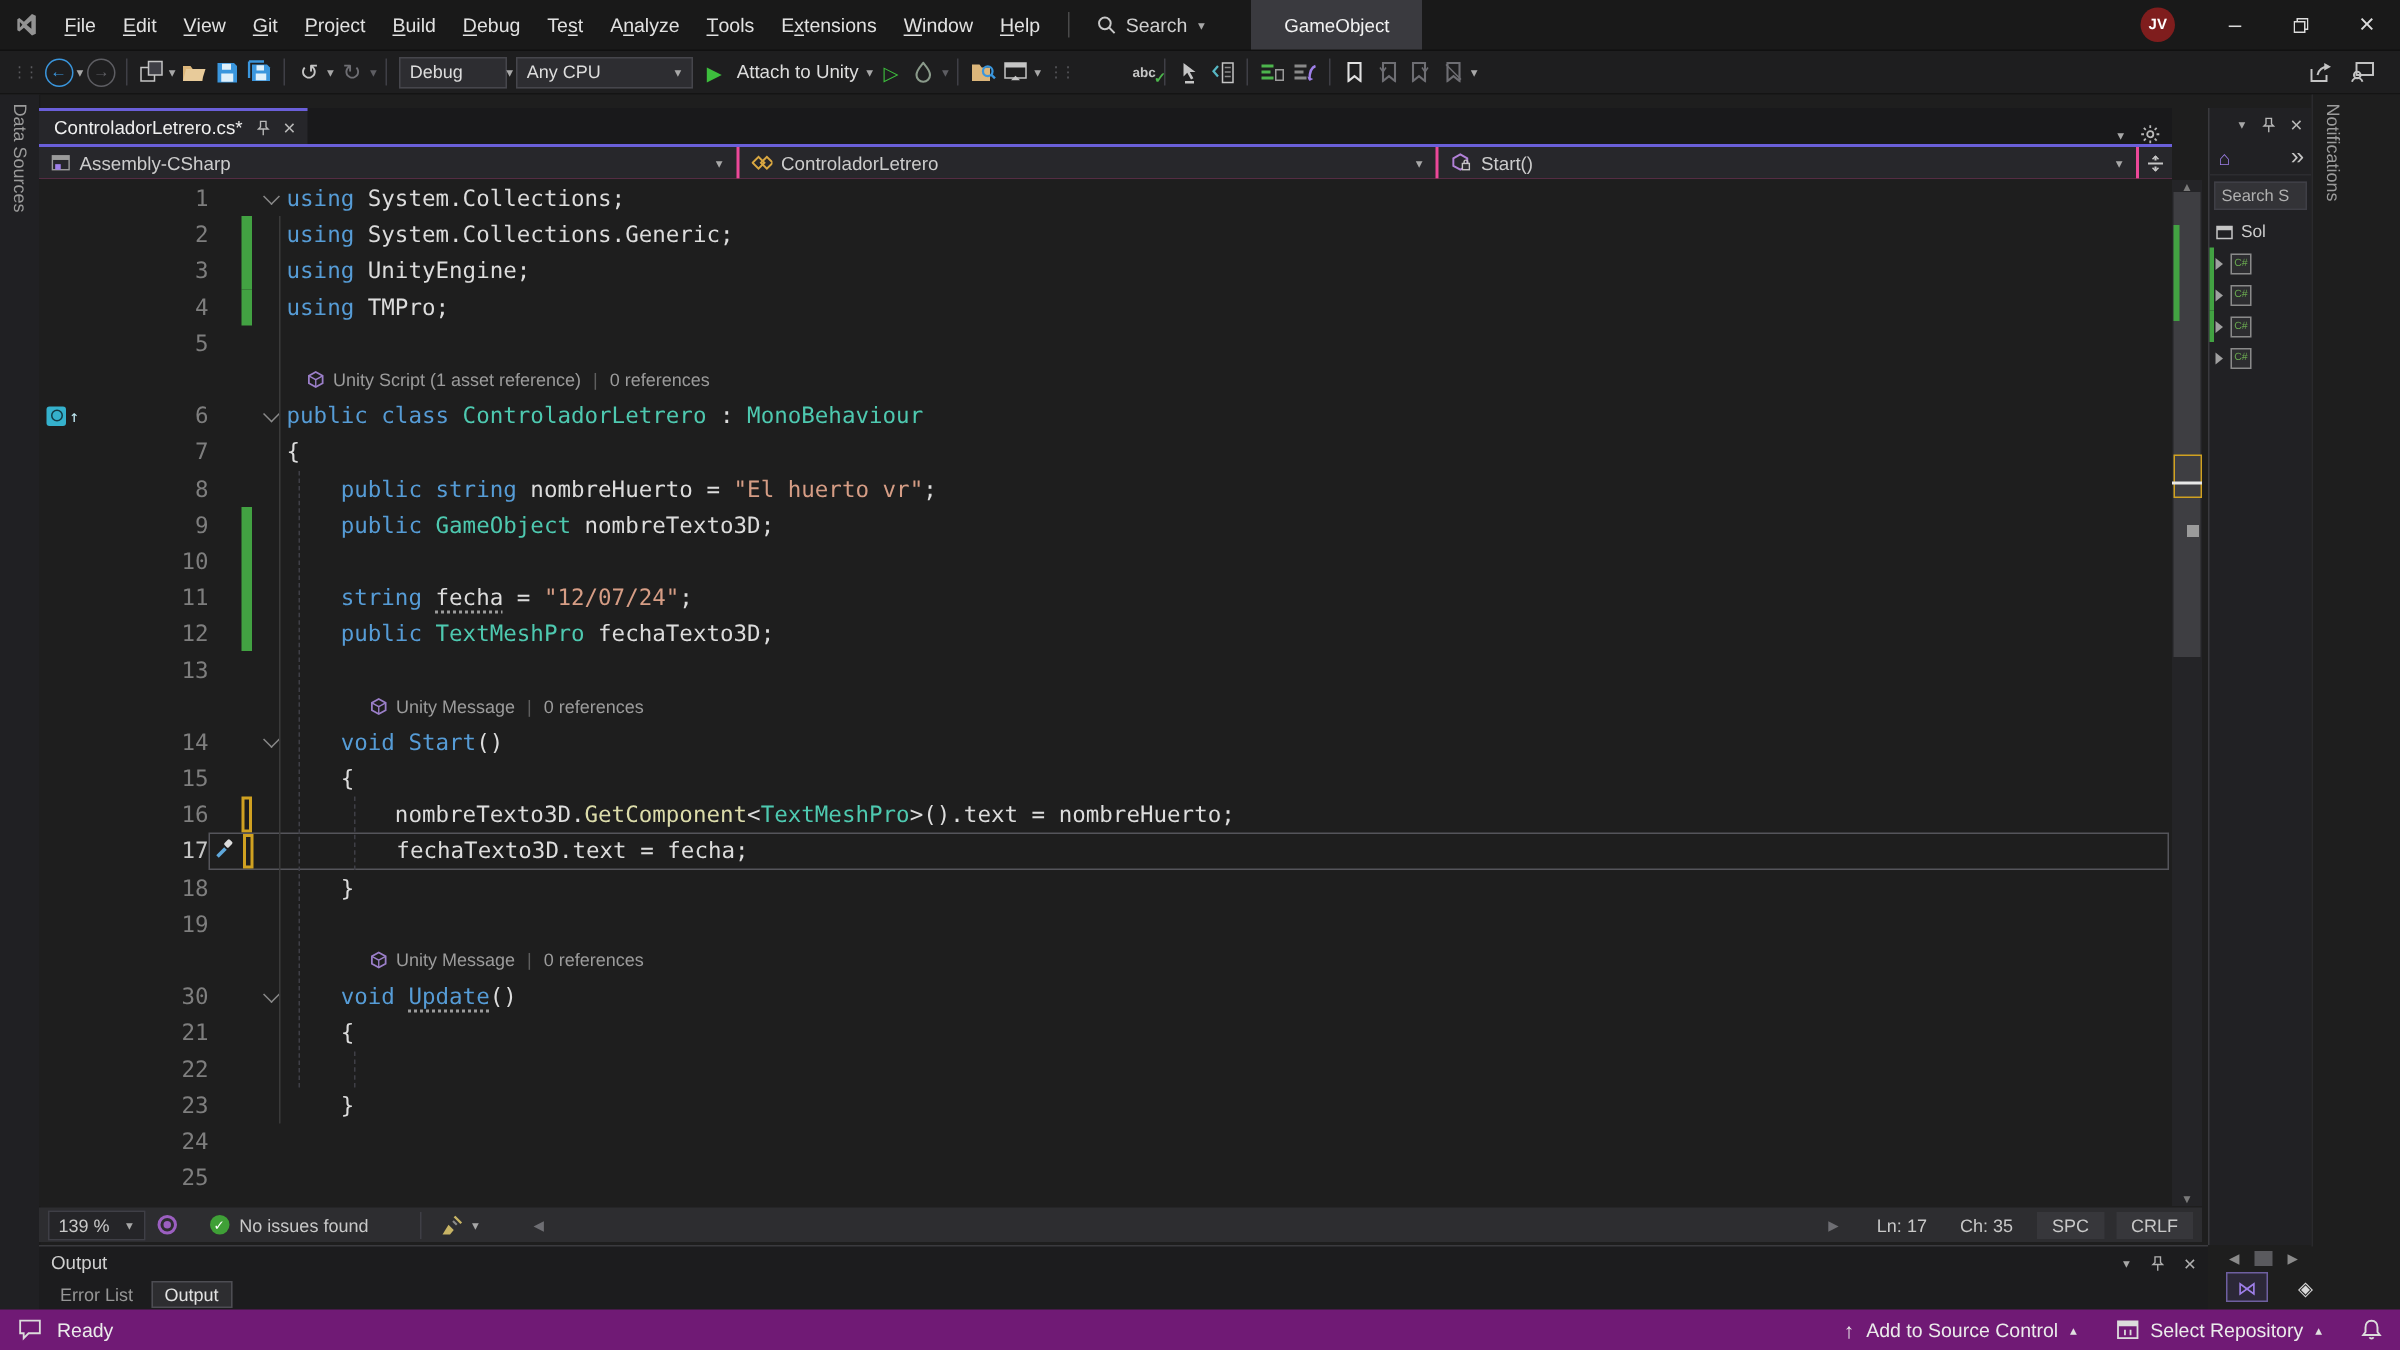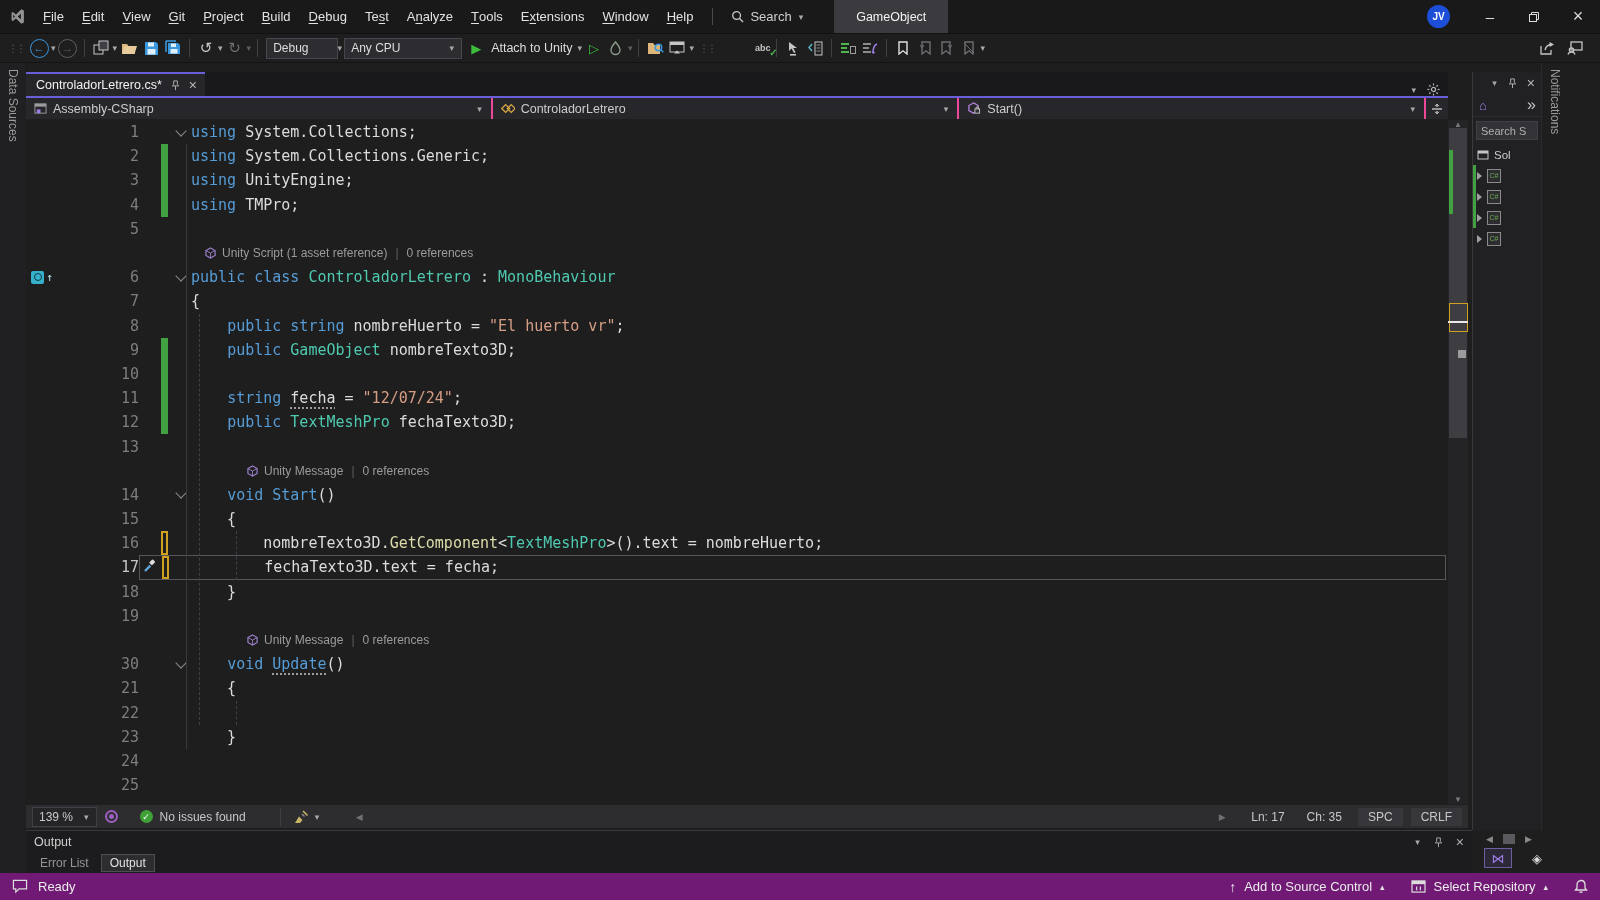--- a/index.html
+++ b/index.html
@@ -10,21 +10,21 @@
   
   .titlebar{position:absolute;left:0;top:0;width:1600px;height:33px;background:#191919;
             display:flex;align-items:stretch;border-bottom:1px solid #111;}
   .vslogo{width:34px;display:flex;align-items:center;justify-content:center;}
   .menu-item{display:flex;align-items:center;padding:0 9px;font-size:13px;color:#E2E2E2;cursor:default;}
   .tb-sep{width:1px;background:#4A4A4A;margin:8px 10px;}
   .search-ctl{display:flex;align-items:center;gap:6px;font-size:13px;color:#CFCFCF;padding:0 8px;}
   .sol-badge{display:flex;align-items:center;background:#3A3A3F;color:#F2F2F2;font-size:12.5px;
              padding:0 22px;margin-left:22px;}
   .flex-sp{flex:1;}
-  .avatar{width:23px;height:23px;border-radius:50%;background:#1d4ed8;color:#fff;font-size:10px;
+  .avatar{width:23px;height:23px;border-radius:50%;background:#7f1d1d;color:#fff;font-size:10px;
           font-weight:bold;display:flex;align-items:center;justify-content:center;align-self:center;margin-right:18px;}
   .win-btn{width:44px;display:flex;align-items:center;justify-content:center;color:#DCDCDC;font-size:15px;}
 
   
   .toolbar{position:absolute;left:0;top:34px;width:1600px;height:29px;background:#1E1E1F;
            display:flex;align-items:center;border-bottom:1px solid #141414;padding-left:4px;box-sizing:border-box;}
   .ico{height:24px;min-width:22px;display:inline-flex;align-items:center;justify-content:center;color:#C5C5C5;}
   .ico.dim{color:#6E6E73;}
   .caret{font-size:9px;color:#A8A8A8;margin:0 1px;}
   .caret.dim{color:#5E5E63;}

